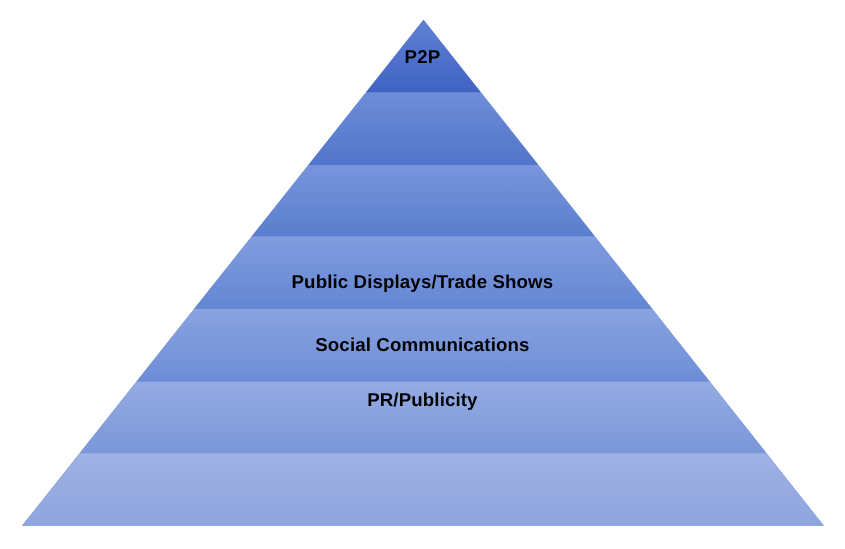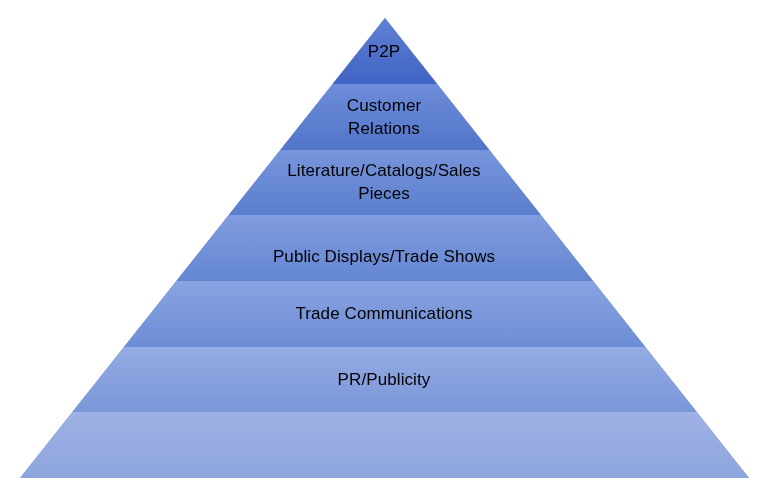--- a/index.html
+++ b/index.html
@@ -32,21 +32,21 @@
     pointer-events: none;
   }
   .tier-label {
     position: absolute;
     left: 0;
     right: 0;
     text-align: center;
     color: #000000;
     font-size: 17px;
     line-height: 23px;
-    font-weight: normal;
+    font-weight: bold;
     letter-spacing: 0.1px;
   }
   .tier-label .line {
     display: block;
   }
 </style>
 </head>
 <body>
 
 <div class="canvas">
@@ -93,37 +93,29 @@
     <polygon points="123.9,347 645.3,347 696.8,412 72.4,412" fill="url(#g5)"></polygon>
     <polygon points="72.4,412 696.8,412 749,478 20,478" fill="url(#g6)"></polygon>
   </svg>
 
   <div class="labels">
 
     <div class="tier-label" style="top:40px">
       <span class="line">P2P</span>
     </div>
 
-    <div class="tier-label" style="top:94px">
-      <span class="line">Customer</span>
-      <span class="line">Relations</span>
-    </div>
 
-    <div class="tier-label" style="top:159px">
-      <span class="line">Literature/Catalogs/Sales</span>
-      <span class="line">Pieces</span>
-    </div>
 
     <div class="tier-label" style="top:245px">
       <span class="line">Public Displays/Trade Shows</span>
     </div>
 
     <div class="tier-label" style="top:302px">
-      <span class="line">Trade Communications</span>
+      <span class="line">Social Communications</span>
     </div>
 
-    <div class="tier-label" style="top:368px">
+    <div class="tier-label" style="top:352px">
       <span class="line">PR/Publicity</span>
     </div>
 
 
   </div>
 </div>
 
 </body></html>

